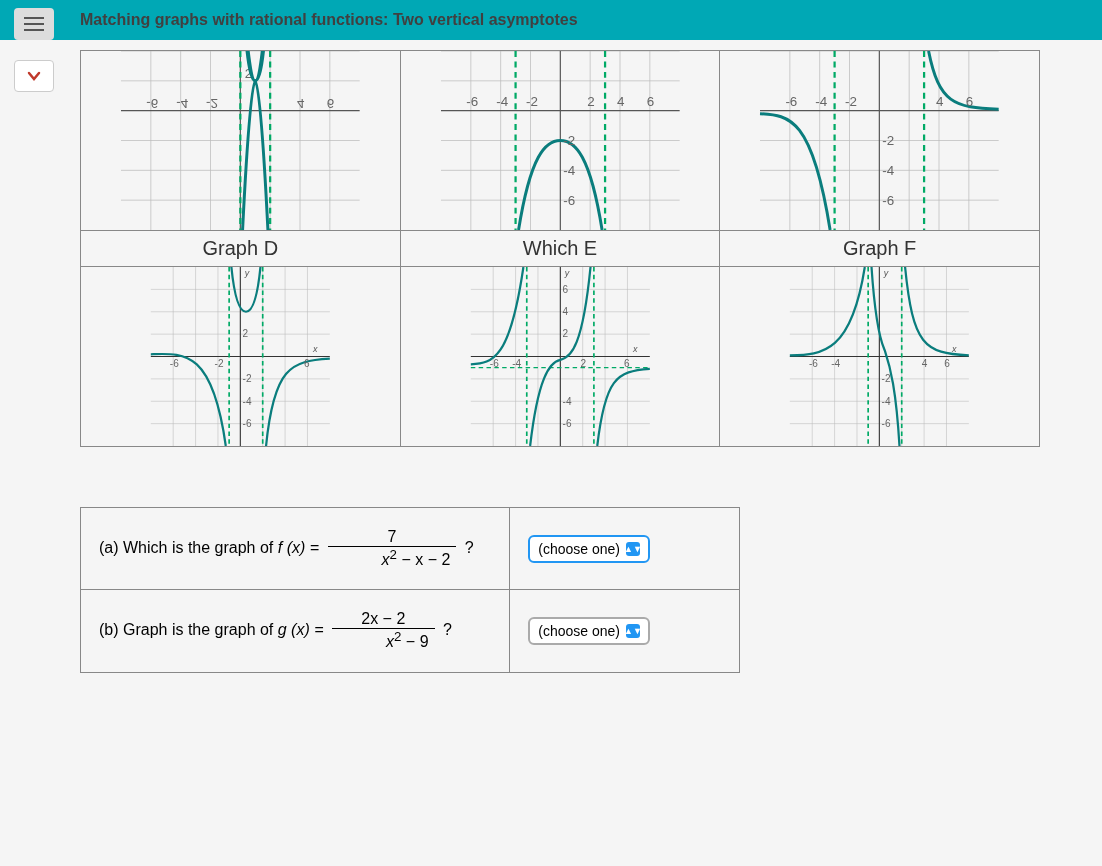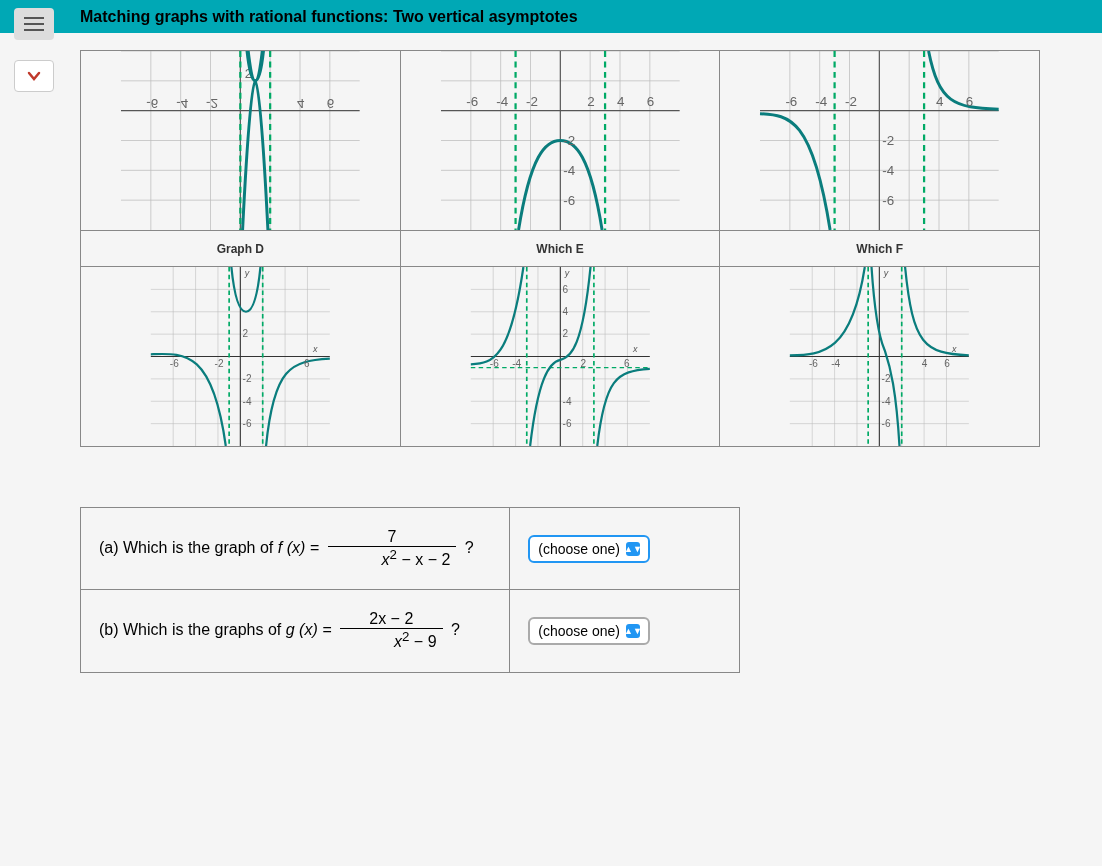--- a/index.html
+++ b/index.html
@@ -6,22 +6,22 @@
 body {
   font-family: Arial, Helvetica, sans-serif;
   background: #f5f5f5;
   width: 1102px;
   height: 866px;
   overflow: hidden;
   position: relative;
 }
 .header {
   background: #00a8b5;
-  color: #000000;
-  height: 33px;
+  color: #404040;
+  height: 40px;
   display: flex;
   align-items: center;
   padding-left: 80px;
   font-size: 16px;
   font-weight: bold;
 }
 .menu-btn {
   position: absolute;
   left: 14px;
   top: 8px;
@@ -64,22 +64,22 @@
   border: 1px solid #888;
   width: 320px;
   height: 180px;
   padding: 0;
   vertical-align: top;
   position: relative;
 }
 .graph-grid td.label-row {
   height: 36px;
   text-align: center;
-  font-weight: bold;
-  font-size: 12px;
+  font-weight: normal;
+  font-size: 20px;
   color: #333;
   vertical-align: middle;
 }
 .plot {
   width: 100%;
   height: 100%;
   display: block;
 }
 .question-table {
   margin-top: 60px;
@@ -258,21 +258,21 @@
                 <text x="0.2" y="2.3">-2</text>
                 <text x="0.2" y="4.3">-4</text>
                 <text x="0.2" y="6.3">-6</text>
               </g>
     </svg>
   </td>
 </tr>
 <tr>
   <td class="label-row">Graph D</td>
   <td class="label-row">Which E</td>
-  <td class="label-row">Which F</td>
+  <td class="label-row">Graph F</td>
 </tr>
 <tr>
   <td>
     <svg class="plot" viewBox="-8 -8 16 16">
       <g stroke="#bbb" stroke-width="0.05">
         <line x1="-8" y1="-6" x2="8" y2="-6"></line>
                 <line x1="-8" y1="-4" x2="8" y2="-4"></line>
                 <line x1="-8" y1="-2" x2="8" y2="-2"></line>
                 <line x1="-8" y1="2" x2="8" y2="2"></line>
                 <line x1="-8" y1="4" x2="8" y2="4"></line>
@@ -405,21 +405,21 @@
   </td>
   <td class="ans-cell">
     <span class="dropdown">
       <span>(choose one)</span>
       <span class="dd-icon">▲▼</span>
     </span>
   </td>
 </tr>
 <tr>
   <td class="q-cell">
-    <span>(b) Which is the graphs of </span>
+    <span>(b) Graph is the graph of </span>
     <span class="qnum">g (x) = </span>
     <span class="frac">
       <span class="num">2x − 2</span>
       <span class="den">
         <span class="qnum">x</span><sup>2</sup><span> − 9</span>
       </span>
     </span>
     <span> ?</span>
   </td>
   <td class="ans-cell">

